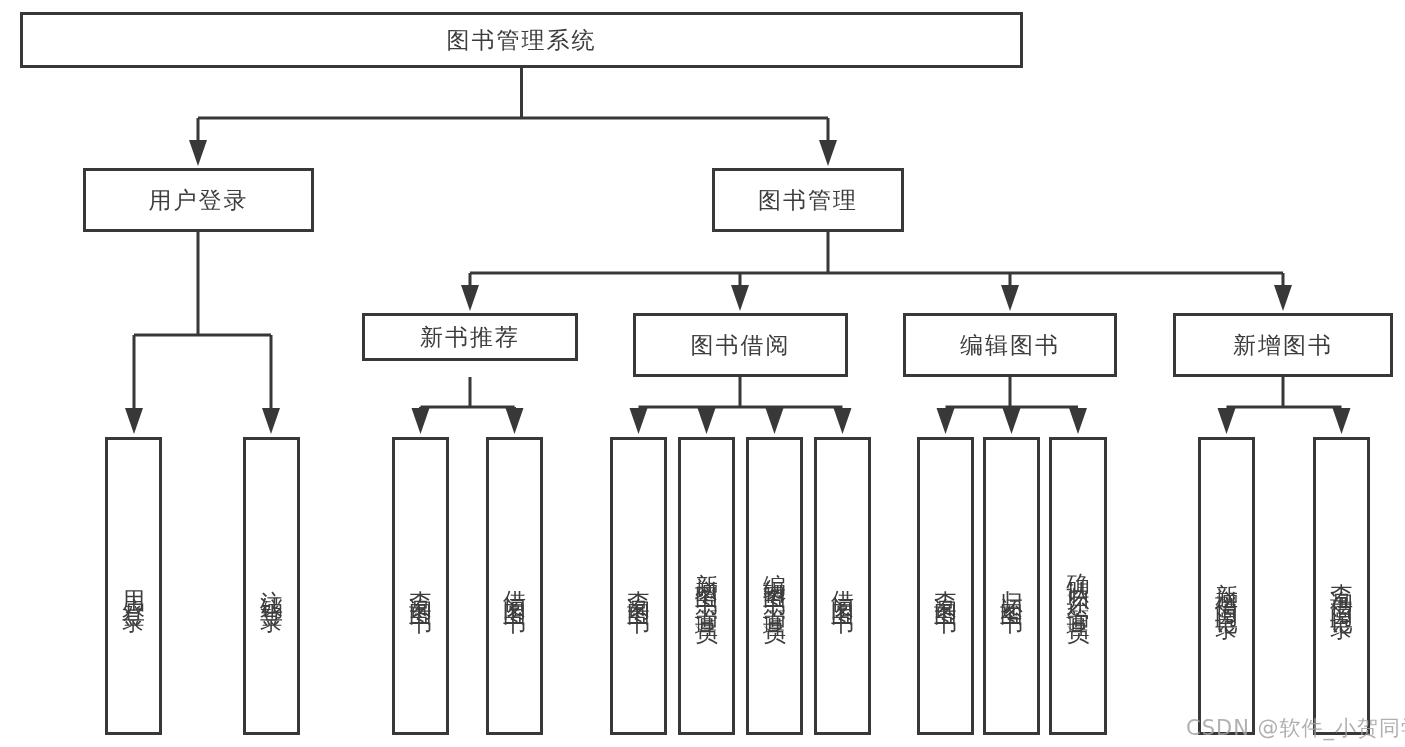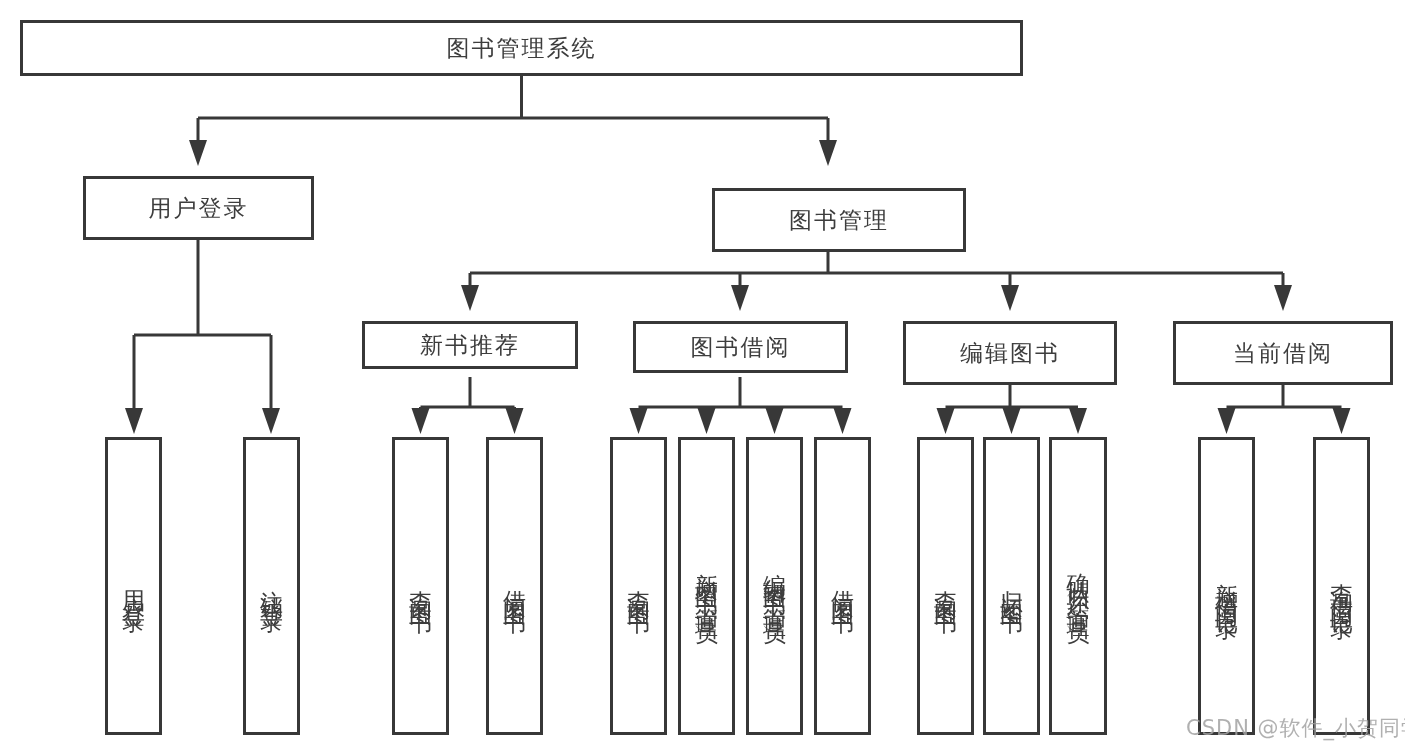--- a/index.html
+++ b/index.html
@@ -6,21 +6,21 @@
   .canvas{
     position:relative;width:1405px;height:747px;background:#fff;
     font-family:"DejaVu Sans",sans-serif;overflow:hidden;
   }
   .node{
     position:absolute;box-sizing:border-box;
     border:3px solid #383838;background:#fff;
     display:flex;align-items:center;justify-content:center;
     color:#3d3d3d;font-size:23px;line-height:1;
   }
-  .h{letter-spacing:2px;margin-top:8px;}
+  .h{letter-spacing:2px;}
   .v{writing-mode:vertical-rl;letter-spacing:7px;}
   .connectors{position:absolute;left:0;top:0;pointer-events:none;}
   .connectors path{stroke:#383838;stroke-width:3;fill:none;}
   .connectors polygon{fill:#383838;stroke:none;}
   .watermark{
     position:absolute;left:1186px;top:714px;z-index:10;
     font-size:21px;color:#a3a3a3;letter-spacing:1px;opacity:.85;
     white-space:nowrap;
   }
 </style>
@@ -75,26 +75,26 @@
     <g>
       <path d="M1283,377 V407 M1226.5,407 H1341.5"></path>
       <polygon points="1226.5,434 1217.5,408 1235.5,408"></polygon>
       <polygon points="1341.5,434 1332.5,408 1350.5,408"></polygon>
     </g>
   </svg>
 
   <div class="node h" style="left:20px;top:12px;width:1003px;height:56px">图书管理系统</div>
 
   <div class="node h" style="left:83px;top:168px;width:231px;height:64px">用户登录</div>
-  <div class="node h" style="left:712px;top:180px;width:254px;height:64px">图书管理</div>
+  <div class="node h" style="left:712px;top:168px;width:192px;height:64px">图书管理</div>
 
   <div class="node h" style="left:362px;top:313px;width:216px;height:48px">新书推荐</div>
-  <div class="node h" style="left:633px;top:313px;width:215px;height:52px">图书借阅</div>
+  <div class="node h" style="left:633px;top:313px;width:215px;height:64px">图书借阅</div>
   <div class="node h" style="left:903px;top:313px;width:214px;height:64px">编辑图书</div>
-  <div class="node h" style="left:1173px;top:313px;width:220px;height:64px">当前借阅</div>
+  <div class="node h" style="left:1173px;top:313px;width:220px;height:64px">新增图书</div>
 
   <div class="node v" style="left:105px;top:437px;width:57px;height:298px">用户登录</div>
   <div class="node v" style="left:243px;top:437px;width:57px;height:298px">注销登录</div>
 
   <div class="node v" style="left:392px;top:437px;width:57px;height:298px">查询图书</div>
   <div class="node v" style="left:486px;top:437px;width:57px;height:298px">借阅图书</div>
 
   <div class="node v" style="left:610px;top:437px;width:57px;height:298px">查询图书</div>
   <div class="node v" style="left:678px;top:437px;width:57px;height:298px">新增图书（管理员）</div>
   <div class="node v" style="left:746px;top:437px;width:57px;height:298px">编辑图书（管理员）</div>

